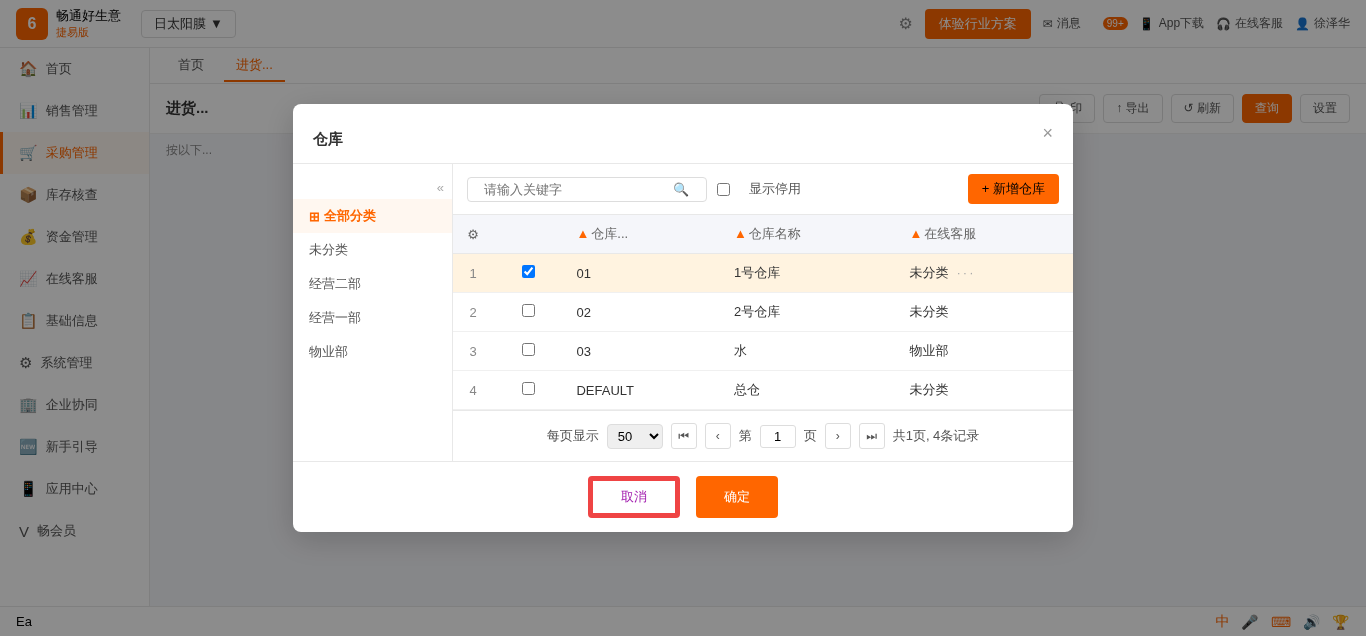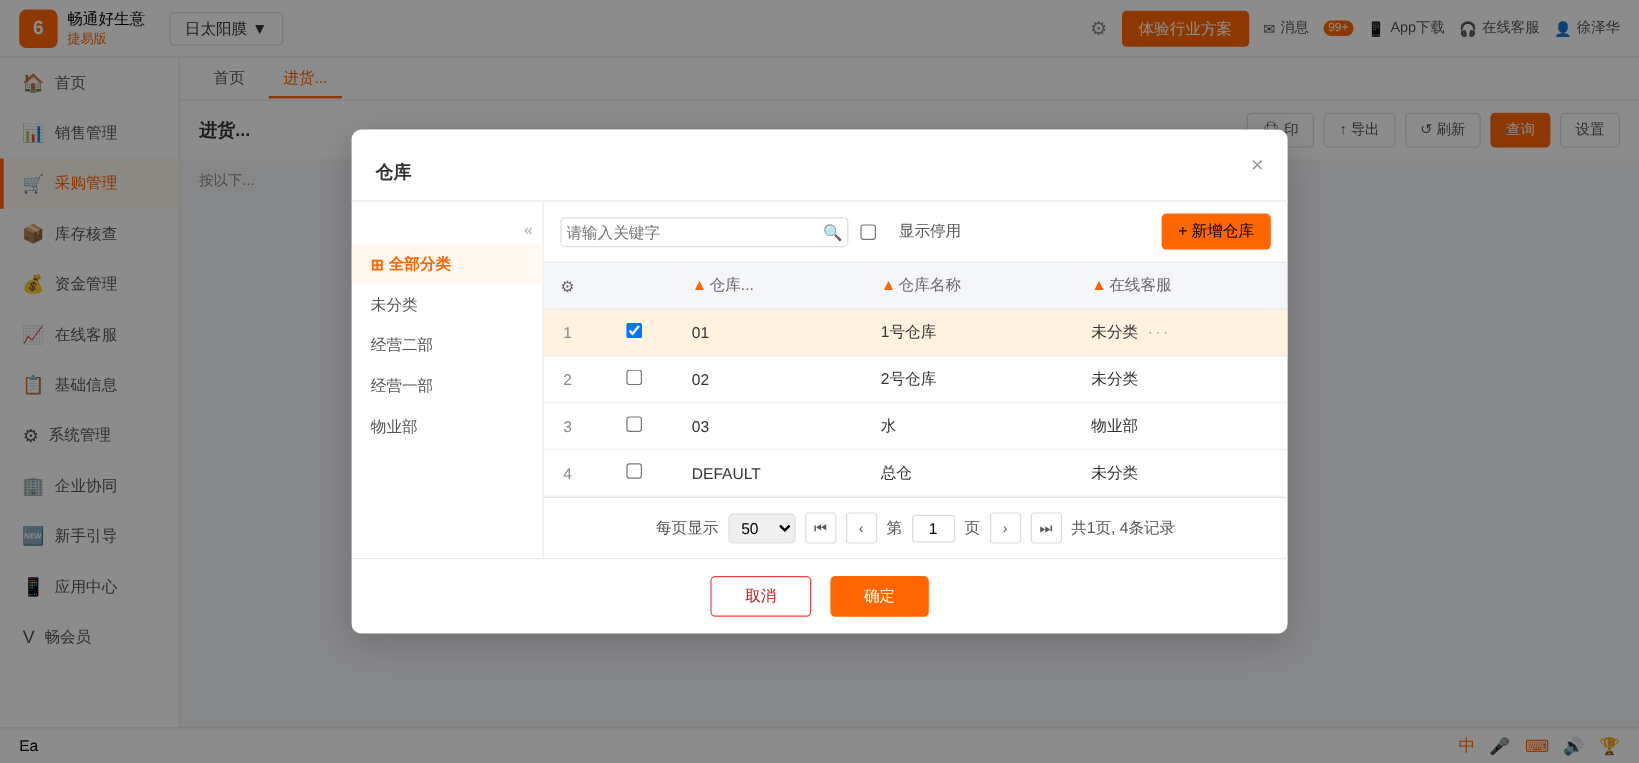--- a/index.html
+++ b/index.html
@@ -59,21 +59,21 @@
       cursor: pointer;
       font-size: 12px;
     }
     .badge {
       background: #f60;
       color: #fff;
       font-size: 10px;
       padding: 1px 4px;
       border-radius: 8px;
       vertical-align: top;
-      margin-left: 8px;
+      margin-left: 18px;
     }
 
     
     .layout { display: flex; height: calc(100vh - 48px); }
 
     
     .sidebar {
       width: 150px;
       background: #fff;
       border-right: 1px solid #e8e8e8;
@@ -196,21 +196,21 @@
       align-items: center;
       padding: 10px 14px;
       gap: 10px;
       border-bottom: 1px solid #e8e8e8;
     }
     .search-box {
       display: flex;
       align-items: center;
       border: 1px solid #ddd;
       border-radius: 4px;
-      padding: 4px 4px;
+      padding: 4px 16px;
       background: #fff;
       gap: 4px;
       flex: 1;
       max-width: 240px;
     }
     .search-input {
       border: none;
       outline: none;
       font-size: 13px;
       color: #333;
@@ -304,26 +304,26 @@
     
     .modal-footer {
       display: flex;
       justify-content: center;
       gap: 16px;
       padding: 14px 20px;
       border-top: 1px solid #e8e8e8;
     }
     .btn-cancel {
       padding: 7px 28px;
-      border: 1px solid #ef4444;
-      background: #fff;
-      border-radius: 4px;
-      cursor: pointer;
-      font-size: 13px;
-      color: #b91c1c;
+      border: 5px solid #ef4444;
+      background: #fff;
+      border-radius: 4px;
+      cursor: pointer;
+      font-size: 13px;
+      color: #a21caf;
     }
     .btn-confirm {
       padding: 7px 28px;
       background: #f60;
       color: #fff;
       border: none;
       border-radius: 4px;
       cursor: pointer;
       font-size: 13px;
     }

